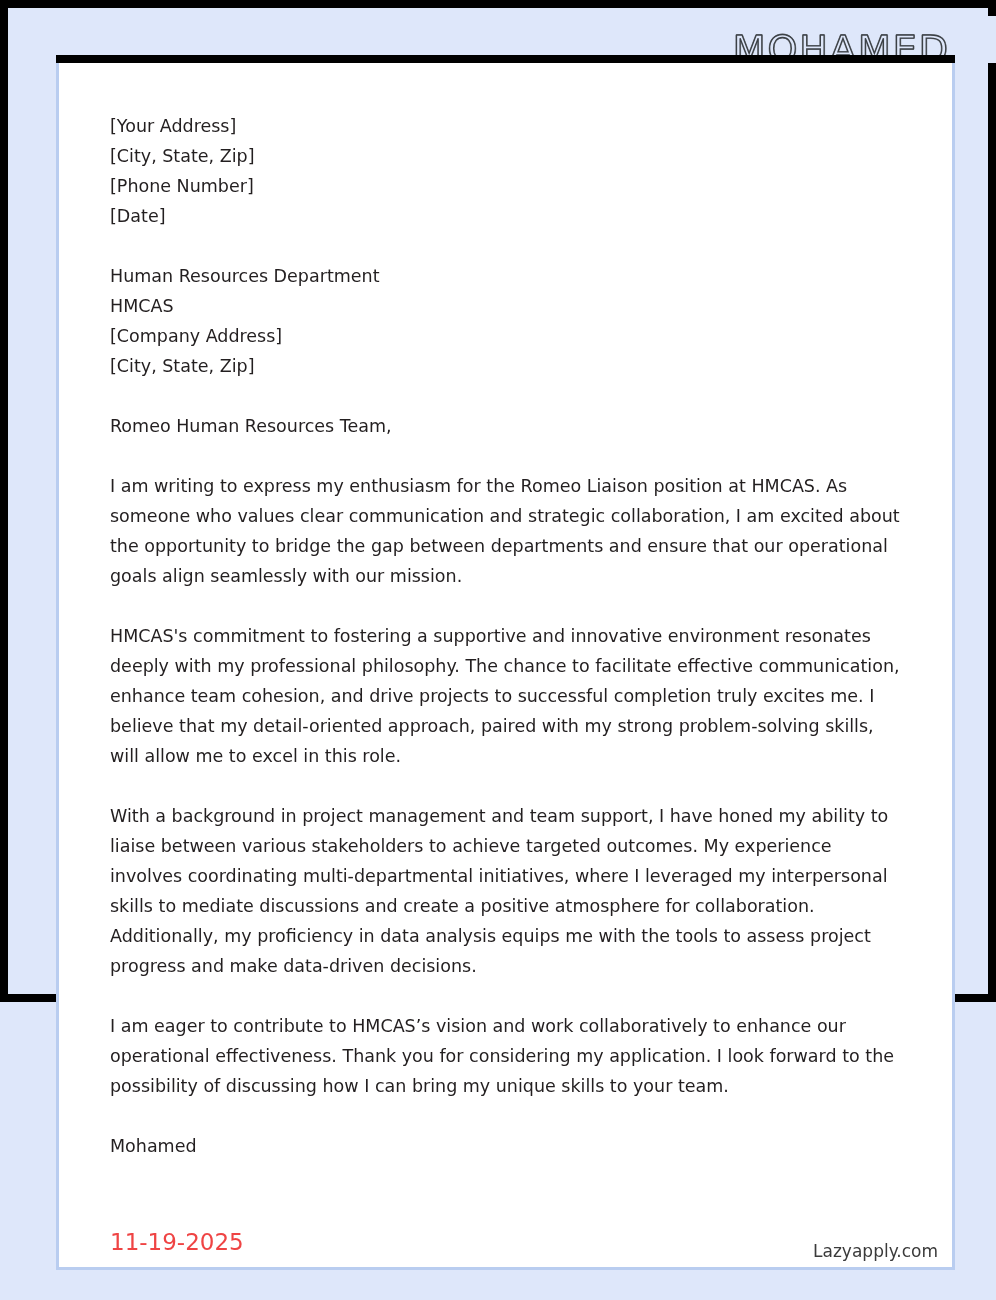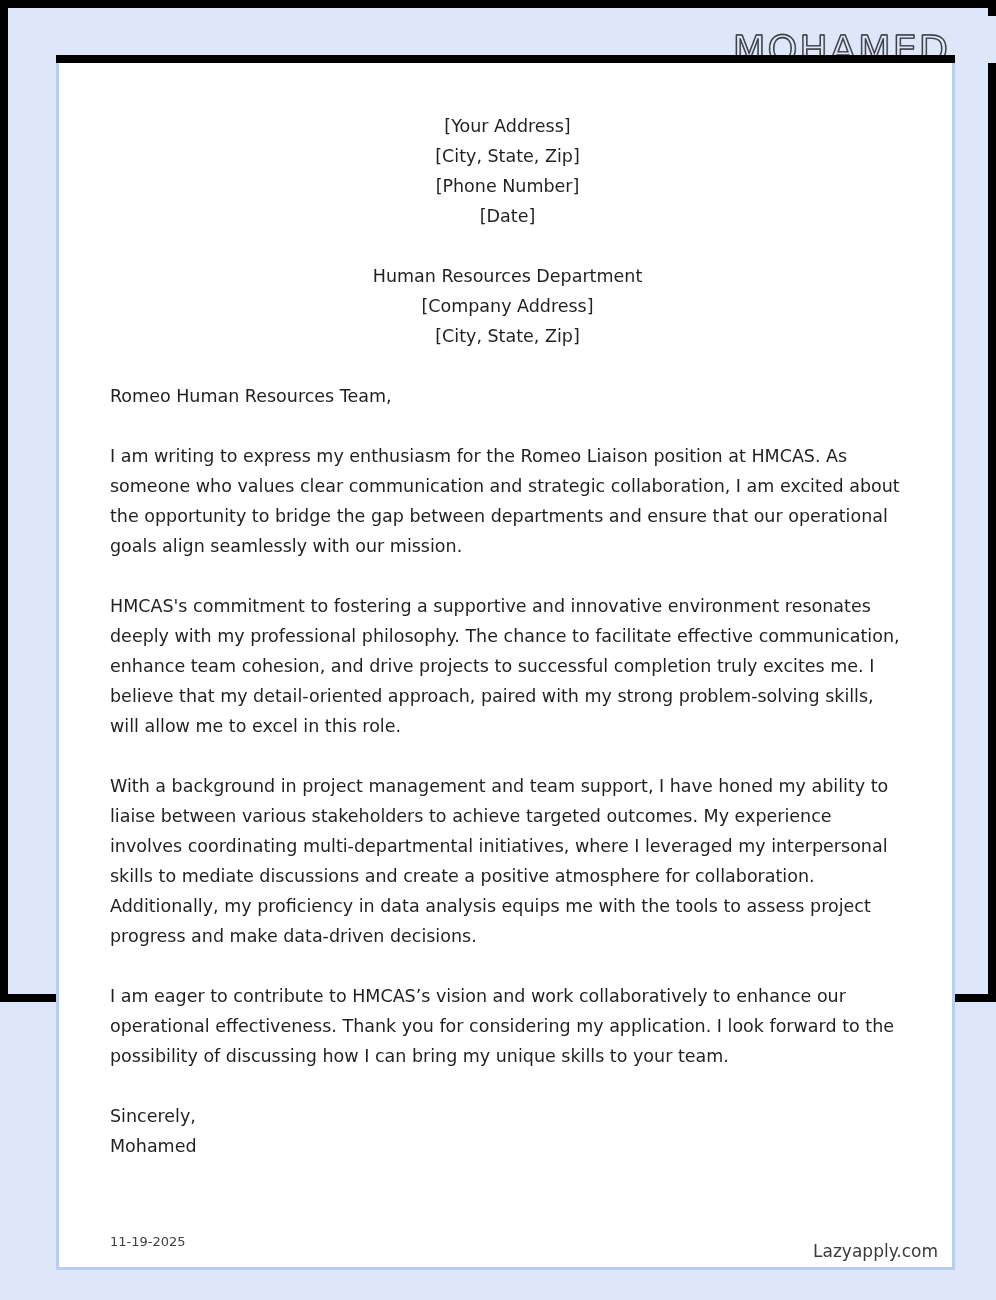--- a/index.html
+++ b/index.html
@@ -88,42 +88,41 @@
     top: 48px;
     width: 795px;
     font-size: 17.5px;
     line-height: 30px;
     color: #231f20;
     font-family: "DejaVu Sans", sans-serif;
   }
 
   .block {
     margin: 0 0 30px 0;
-    text-align: center;
   }
   .line {
     display: block;
     white-space: pre-wrap;
   }
   .para {
     margin: 0 0 30px 0;
     text-align: left;
   }
 
   .sign-block {
     margin: 0;
   }
 
   .date-stamp {
     position: absolute;
     left: 51px;
     top: 1167px;
-    font-size: 13px;
+    font-size: 23px;
     line-height: 24px;
-    color: #404040;
+    color: #ef4444;
     font-family: "DejaVu Sans", sans-serif;
   }
 
   .footer-brand {
     position: absolute;
     right: 14px;
     bottom: 9px;
     font-size: 17px;
     line-height: 14px;
     color: #3b3b3b;
@@ -147,33 +146,33 @@
 
       <div class="block">
         <span class="line">[Your Address]</span>
         <span class="line">[City, State, Zip]</span>
         <span class="line">[Phone Number]</span>
         <span class="line">[Date]</span>
       </div>
 
       <div class="block">
         <span class="line">Human Resources Department</span>
+        <span class="line">HMCAS</span>
         <span class="line">[Company Address]</span>
         <span class="line">[City, State, Zip]</span>
       </div>
 
       <p class="para">Romeo Human Resources Team,</p>
 
       <p class="para">I am writing to express my enthusiasm for the Romeo Liaison position at HMCAS. As someone who values clear communication and strategic collaboration, I am excited about the opportunity to bridge the gap between departments and ensure that our operational goals align seamlessly with our mission.</p>
       <p class="para">HMCAS's commitment to fostering a supportive and innovative environment resonates deeply with my professional philosophy. The chance to facilitate effective communication, enhance team cohesion, and drive projects to successful completion truly excites me. I believe that my detail-oriented approach, paired with my strong problem-solving skills, will allow me to excel in this role.</p>
       <p class="para">With a background in project management and team support, I have honed my ability to liaise between various stakeholders to achieve targeted outcomes. My experience involves coordinating multi-departmental initiatives, where I leveraged my interpersonal skills to mediate discussions and create a positive atmosphere for collaboration. Additionally, my proficiency in data analysis equips me with the tools to assess project progress and make data-driven decisions.</p>
       <p class="para">I am eager to contribute to HMCAS’s vision and work collaboratively to enhance our operational effectiveness. Thank you for considering my application. I look forward to the possibility of discussing how I can bring my unique skills to your team.</p>
 
       <div class="sign-block">
-        <span class="line">Sincerely,</span>
         <span class="line">Mohamed</span>
       </div>
 
     </div>
 
     <div class="date-stamp">11-19-2025</div>
 
     <div class="footer-brand">Lazyapply.com</div>
 
   </div>

